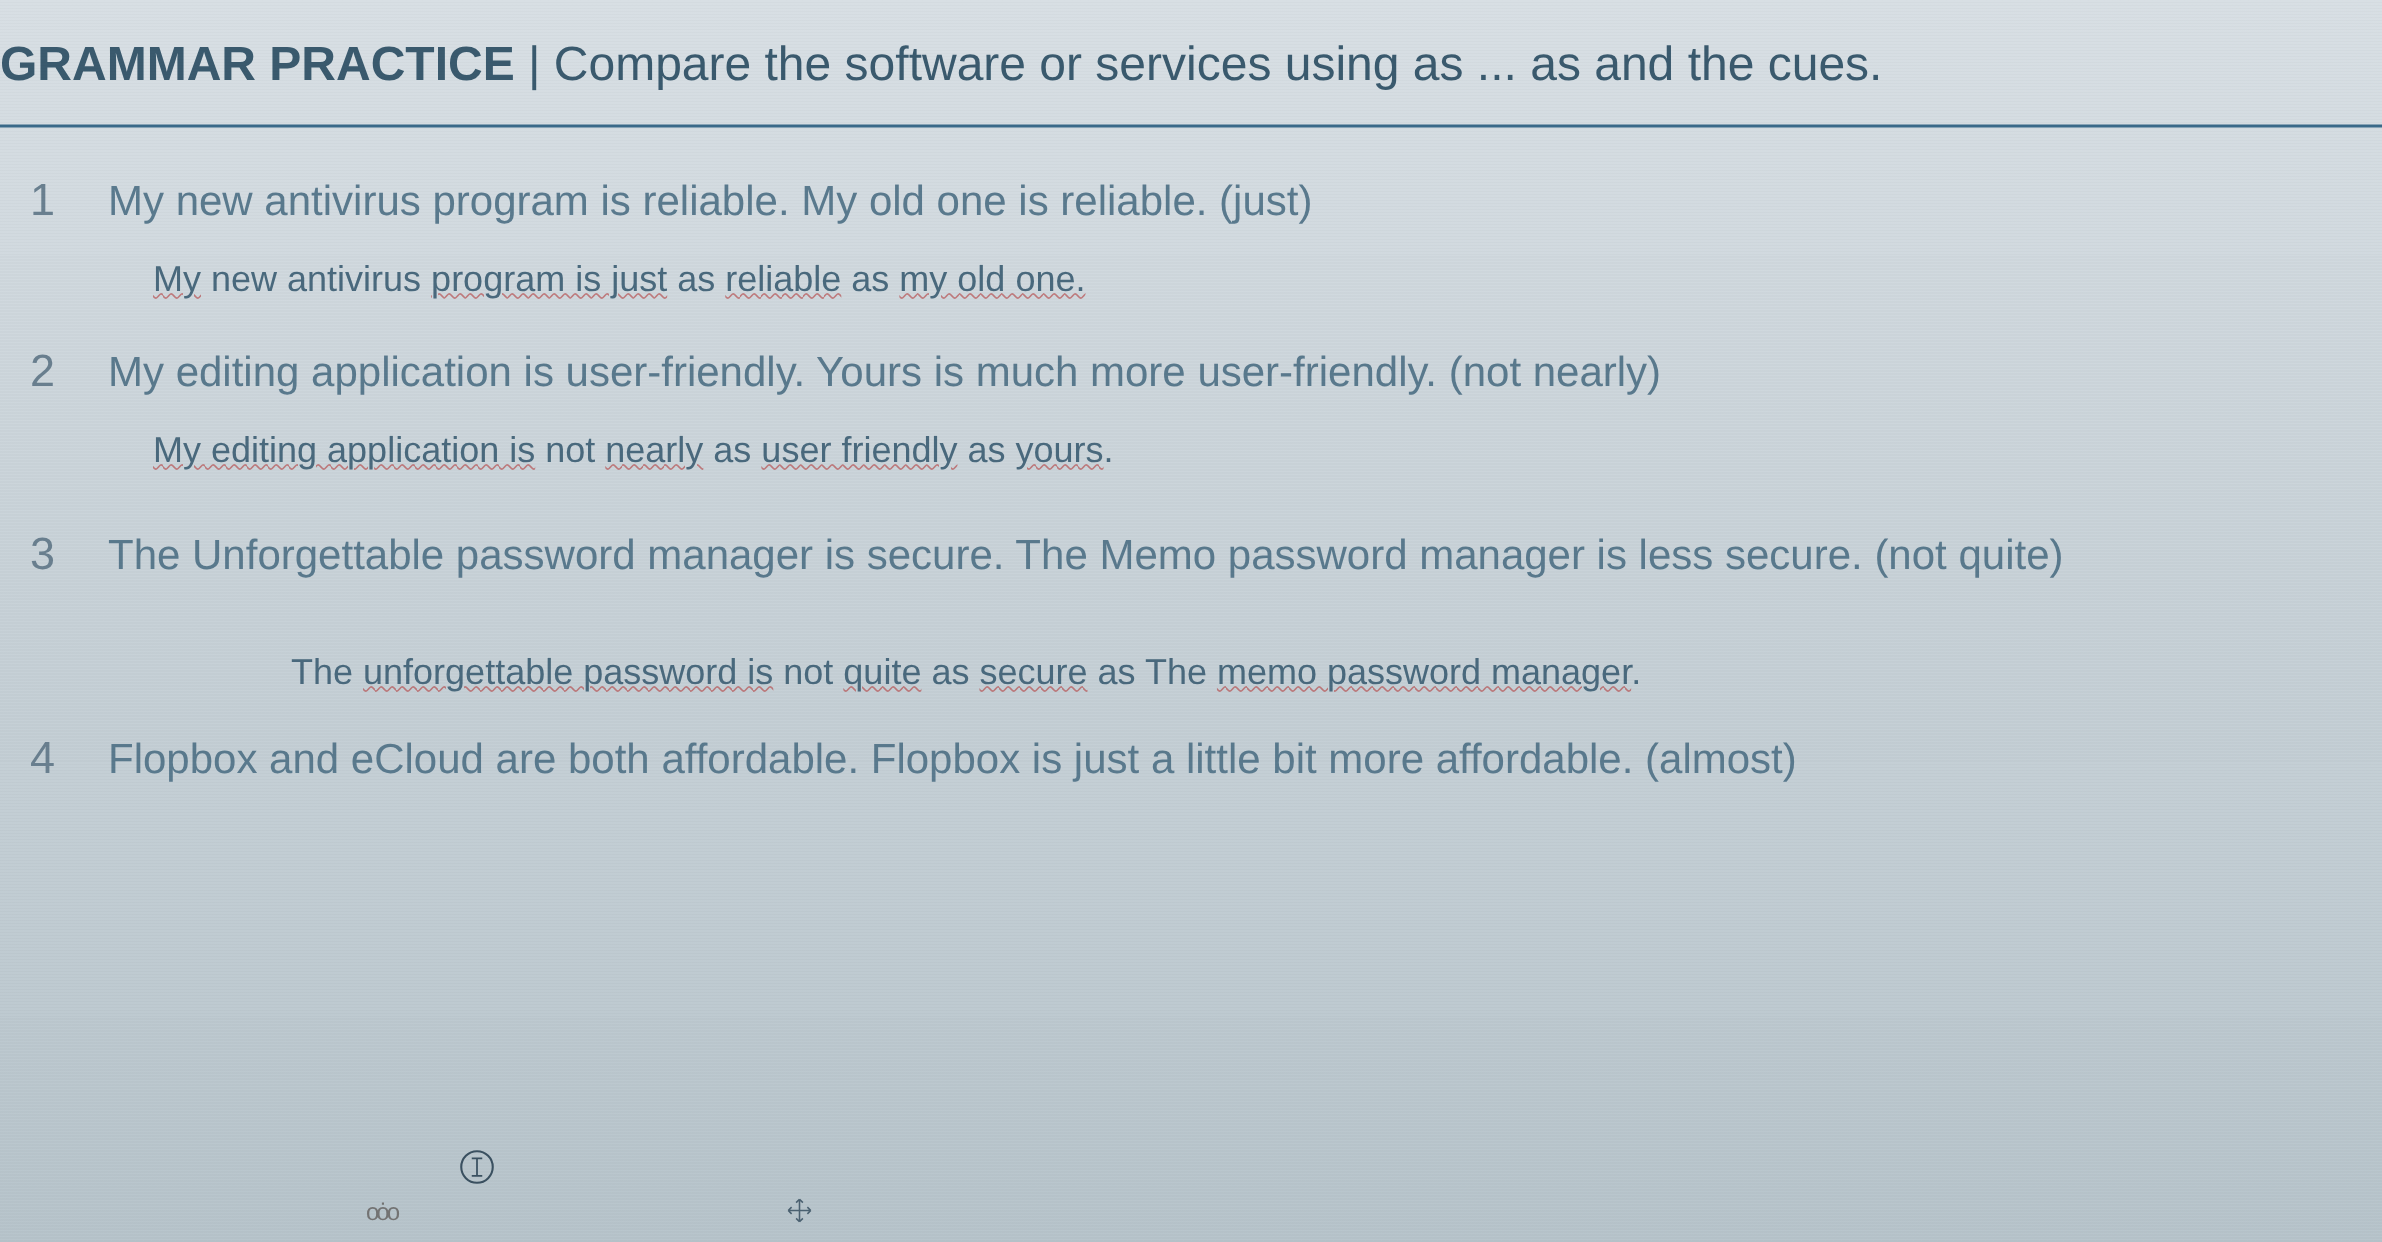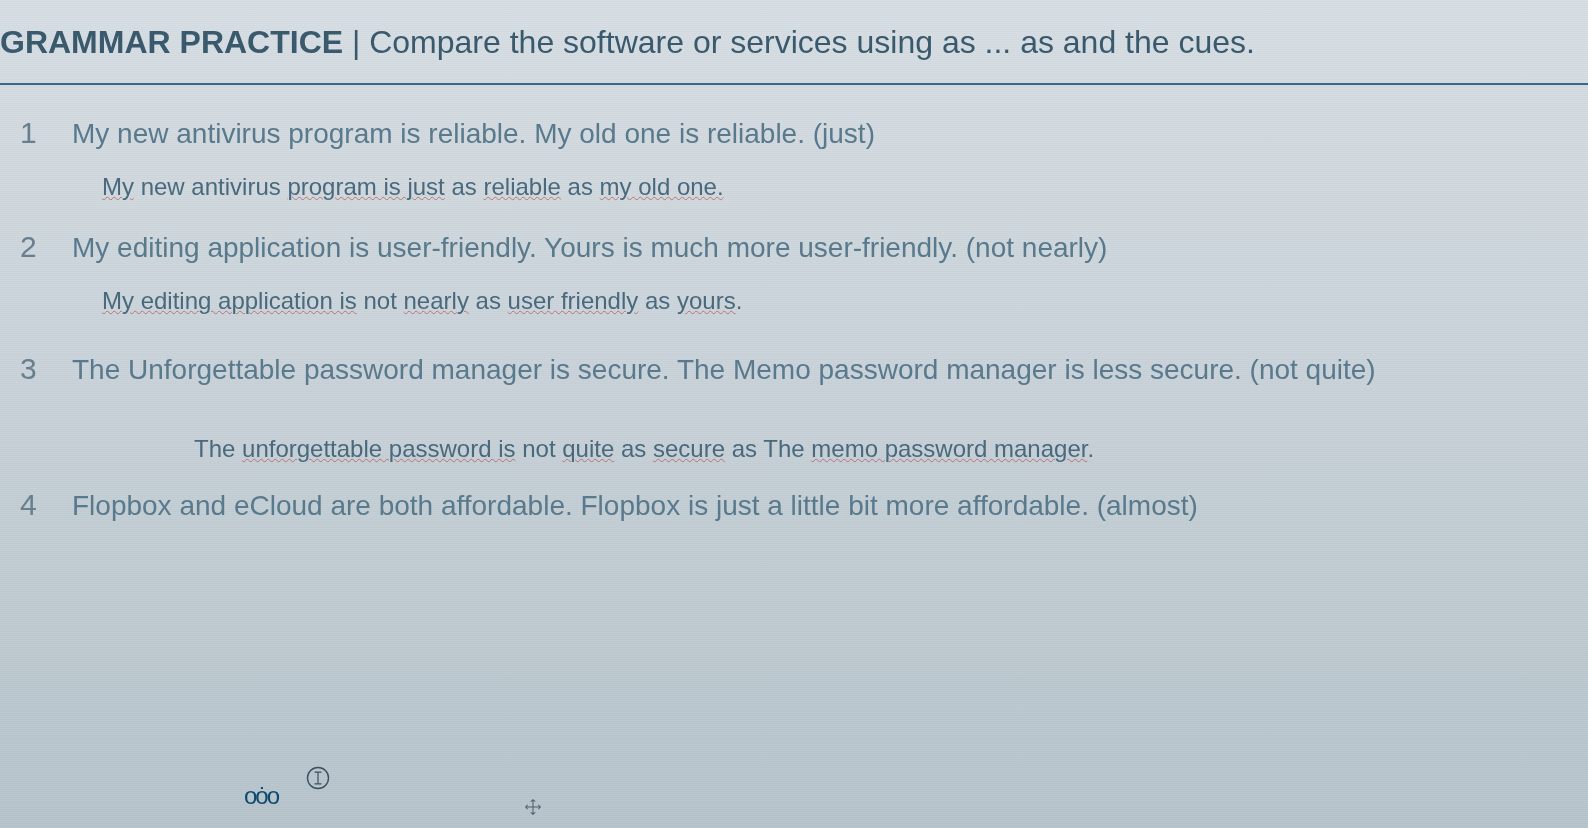--- a/index.html
+++ b/index.html
@@ -91,24 +91,24 @@
       text-decoration-thickness: 1px;
     }
     .cursor-icon {
       position: absolute;
       top: 764px;
       left: 304px;
       color: #3a5060;
     }
     .bubbles {
       position: absolute;
-      top: 782px;
+      top: 800px;
       left: 244px;
-      color: #0c4a6e;
-      font-size: 24px;
+      color: #737373;
+      font-size: 16px;
       letter-spacing: -2px;
     }
     .pointer-icn {
       position: absolute;
       top: 798px;
       left: 524px;
       width: 18px;
       height: 18px;
     }
   </style>

